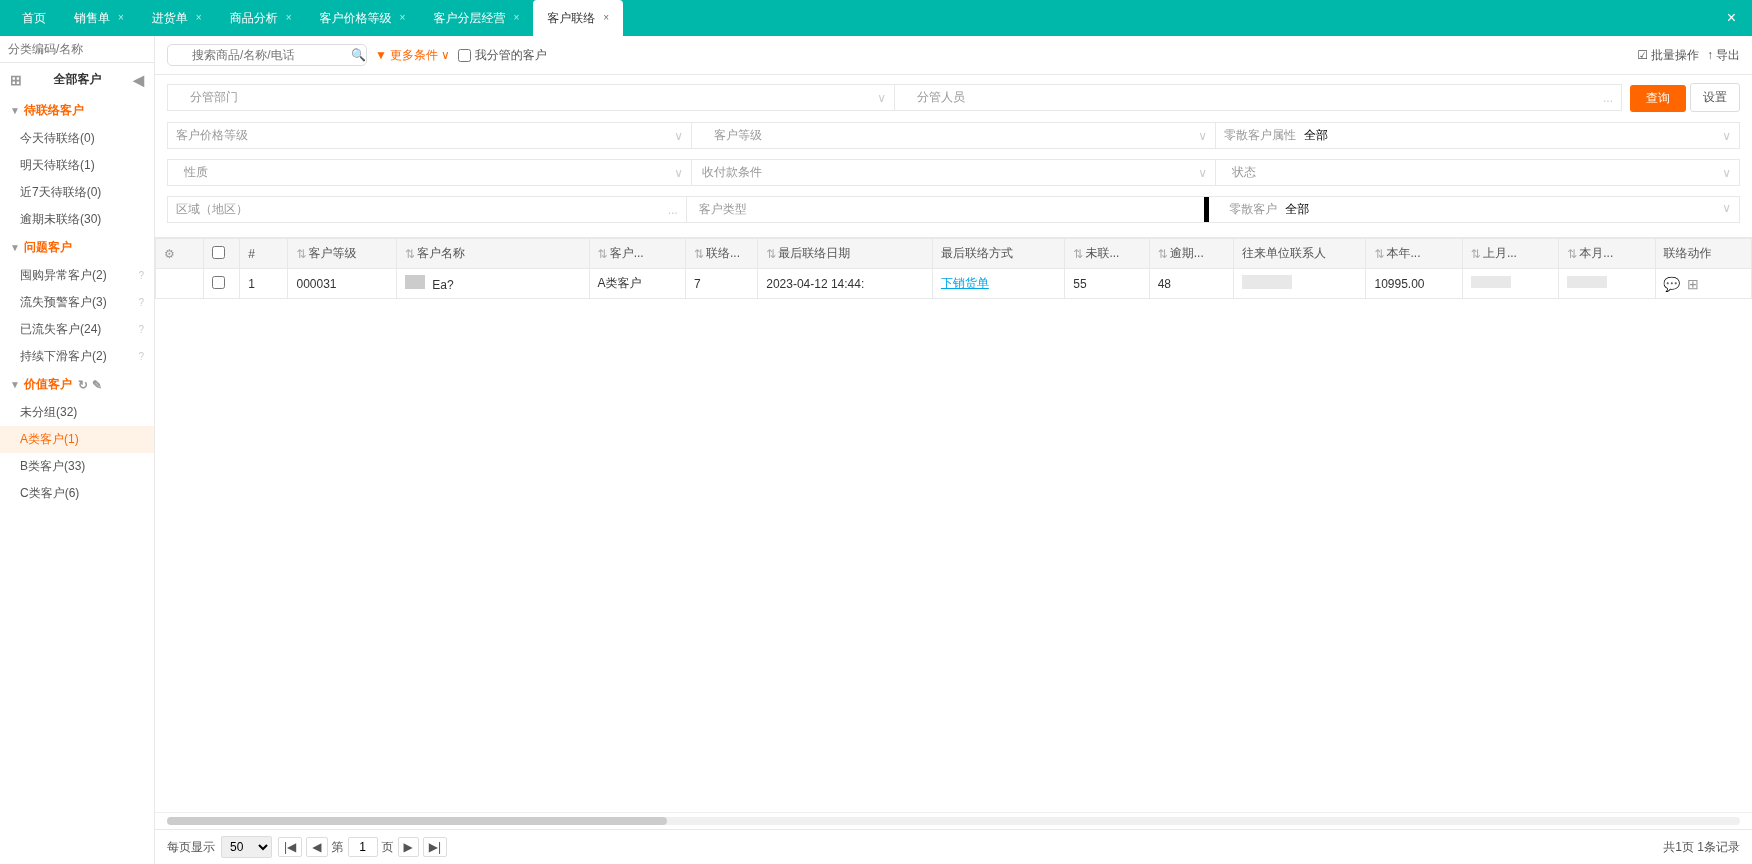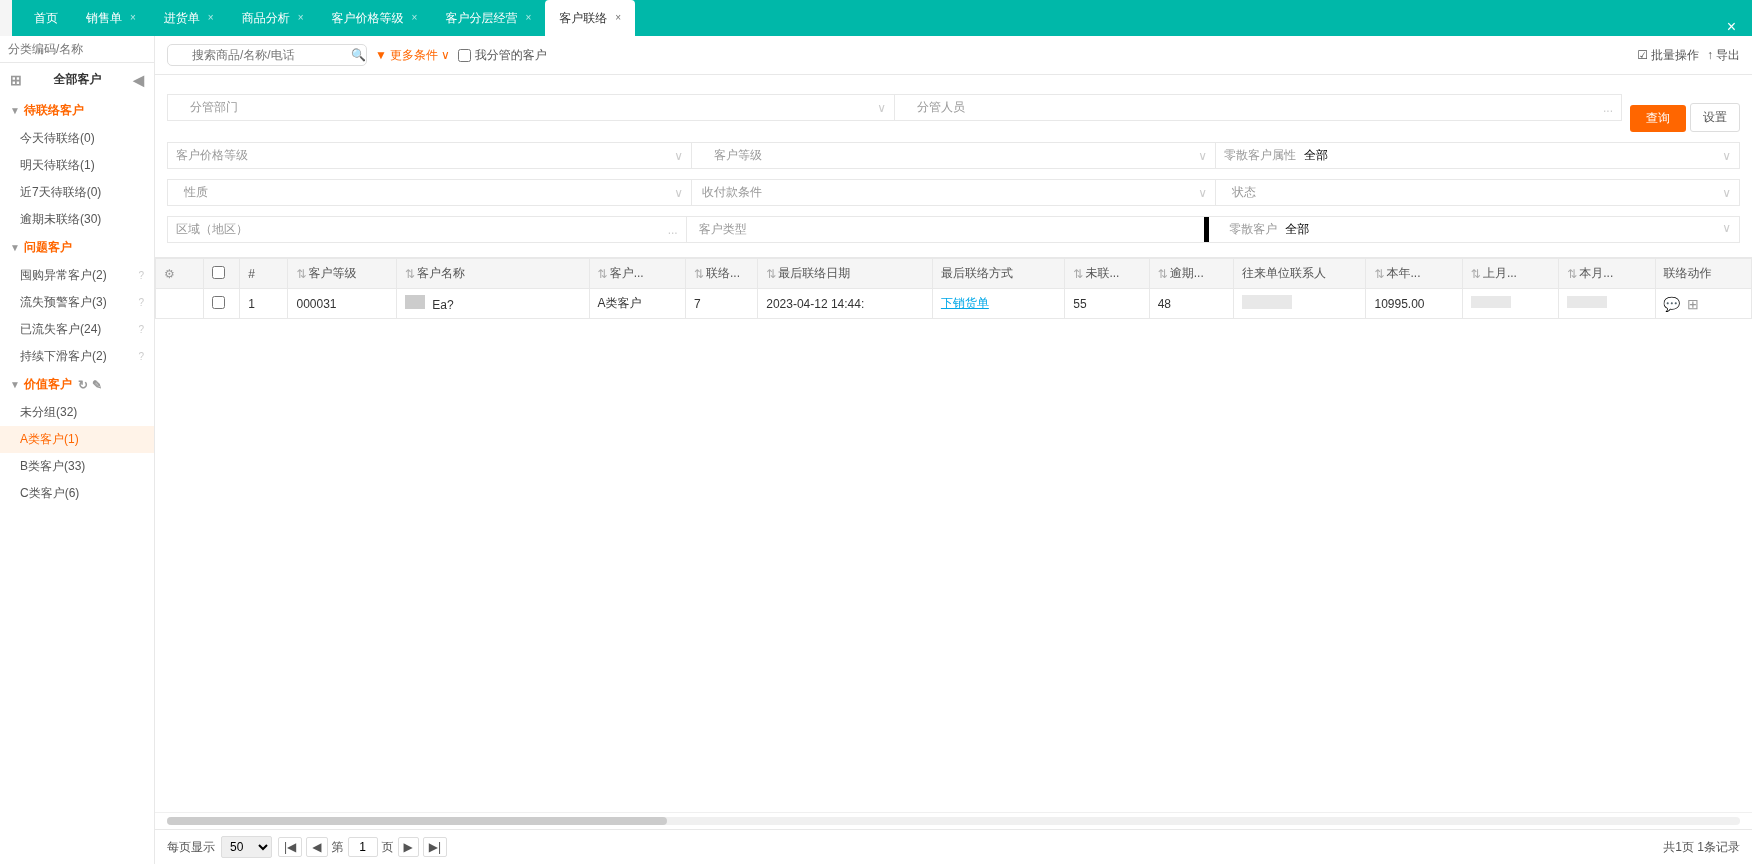--- a/index.html
+++ b/index.html
@@ -1,23 +1,22 @@
 <!DOCTYPE html>
 <html><head>
   <meta charset="utf-8">
   <style>
     * { box-sizing: border-box; margin: 0; padding: 0; font-family: 'Microsoft YaHei', Arial, sans-serif; font-size: 12px; }
     body { background: #f5f5f5; width: 1752px; height: 864px; overflow: hidden; }
 
     
     .top-nav {
-      display: flex; align-items: flex-end;
+      display: flex; align-items: center;
       background: #00b8a9; height: 36px; padding: 0 8px;
       color: white;
-      margin-left: 12px;
     }
     .top-nav .nav-item {
       padding: 0 14px; height: 36px; line-height: 36px;
       cursor: pointer; white-space: nowrap; color: white;
       display: flex; align-items: center; gap: 4px;
     }
     .top-nav .nav-item.home { font-size: 13px; }
     .top-nav .nav-item.active {
       background: white; color: #333; border-radius: 4px 4px 0 0;
     }
@@ -132,21 +131,21 @@
       height: 8px; background: #ccc; border-radius: 4px; width: 500px; position: absolute; left: 0;
     }
     .gear-icon { color: #999; cursor: pointer; }
 
     .orange-btn {
       background: #ff6600; color: white; border: none; padding: 5px 16px;
       border-radius: 3px; cursor: pointer; font-size: 12px;
     }
     .setting-btn {
       background: white; color: #555; border: 1px solid #ddd; padding: 5px 12px;
-      border-radius: 3px; cursor: pointer; font-size: 12px; margin-top: 20px;
+      border-radius: 3px; cursor: pointer; font-size: 12px; margin-top: 0;
     }
   </style>
 </head>
 <body>
 
 <div class="top-nav">
   <div class="nav-item home">
     <span>首页</span>
   </div>
   <div class="nav-item">

